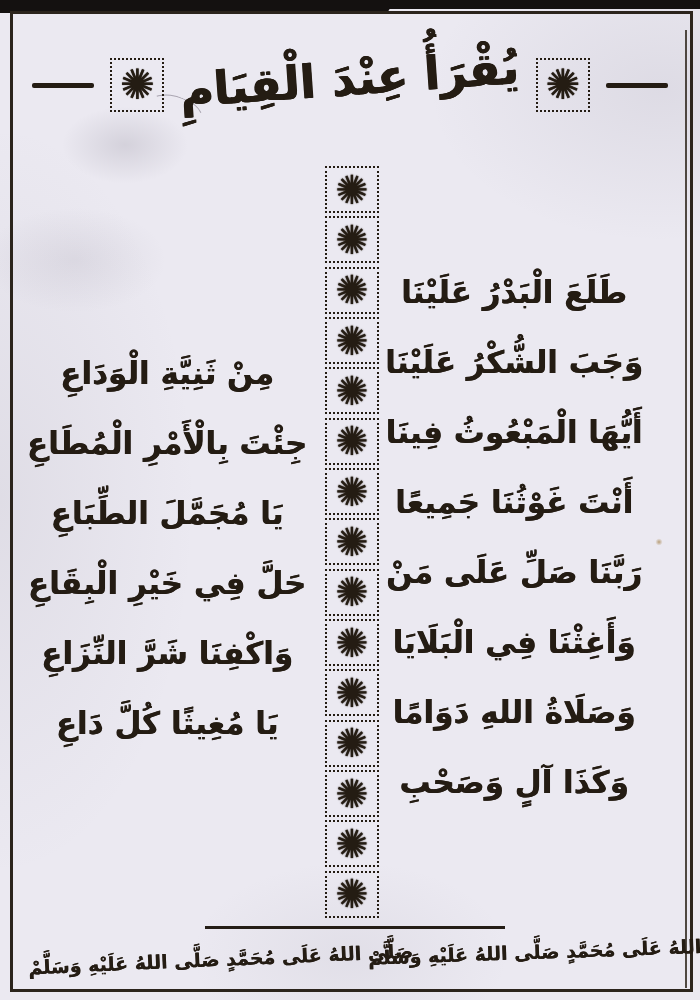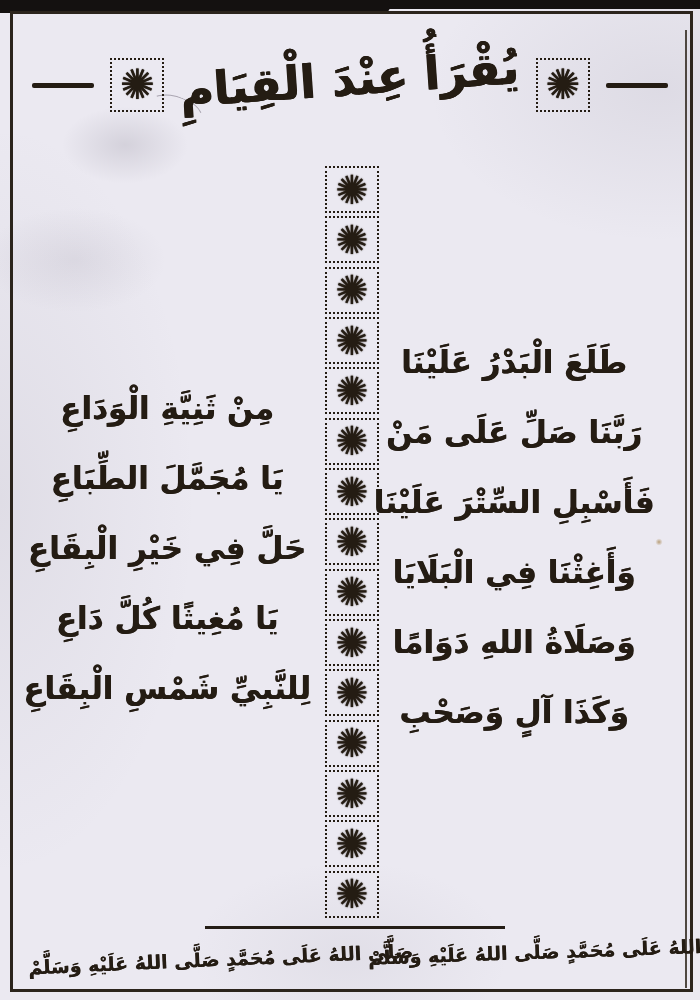--- a/index.html
+++ b/index.html
@@ -168,32 +168,35 @@
       <div class="tile">
         <span>✺</span>
       </div>
       <div class="tile">
         <span>✺</span>
       </div>
     </div>
 
   <div class="col col-right" dir="rtl">
     <div class="verse">طَلَعَ الْبَدْرُ عَلَيْنَا</div>
+    <div class="verse">وَجَبَ الشُّكْرُ عَلَيْنَا</div>
+    <div class="verse">أَيُّهَا الْمَبْعُوثُ فِينَا</div>
+    <div class="verse">أَنْتَ غَوْثُنَا جَمِيعًا</div>
     <div class="verse">رَبَّنَا صَلِّ عَلَى مَنْ</div>
-    <div class="verse">فَأَسْبِلِ السِّتْرَ عَلَيْنَا</div>
     <div class="verse">وَأَغِثْنَا فِي الْبَلَايَا</div>
     <div class="verse">وَصَلَاةُ اللهِ دَوَامًا</div>
     <div class="verse">وَكَذَا آلٍ وَصَحْبِ</div>
   </div>
 
   <div class="col col-left" dir="rtl">
     <div class="verse">مِنْ ثَنِيَّةِ الْوَدَاعِ</div>
+    <div class="verse">جِئْتَ بِالْأَمْرِ الْمُطَاعِ</div>
     <div class="verse">يَا مُجَمَّلَ الطِّبَاعِ</div>
     <div class="verse">حَلَّ فِي خَيْرِ الْبِقَاعِ</div>
+    <div class="verse">وَاكْفِنَا شَرَّ النِّزَاعِ</div>
     <div class="verse">يَا مُغِيثًا كُلَّ دَاعِ</div>
-    <div class="verse">لِلنَّبِيِّ شَمْسِ الْبِقَاعِ</div>
   </div>
 
   <div class="footer-divider"></div>
   <div class="salawat salawat-left" dir="rtl">صَلَّى اللهُ عَلَى مُحَمَّدٍ صَلَّى اللهُ عَلَيْهِ وَسَلَّمْ</div>
   <div class="salawat salawat-right" dir="rtl">صَلَّى اللهُ عَلَى مُحَمَّدٍ صَلَّى اللهُ عَلَيْهِ وَسَلَّمْ</div>
 
 </div>
 
 </body></html>

